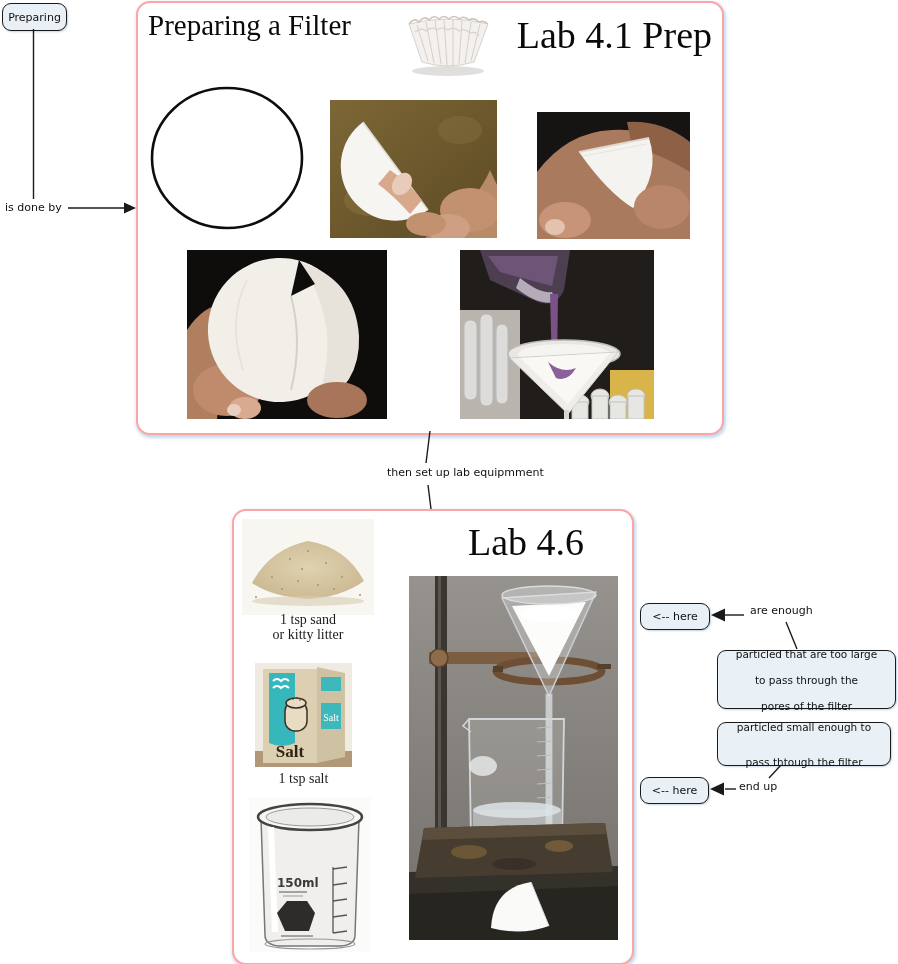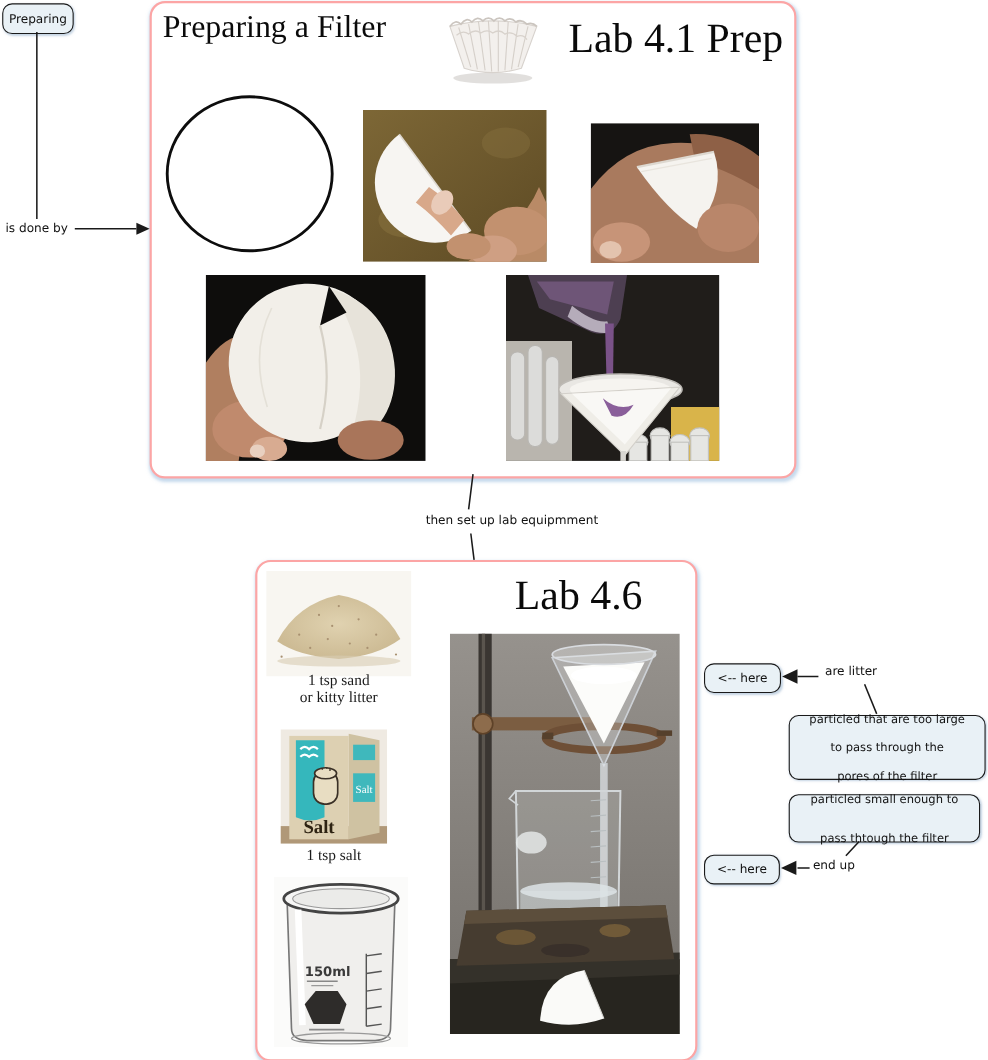--- a/index.html
+++ b/index.html
@@ -278,21 +278,21 @@
       <ellipse cx="105" cy="288" rx="22" ry="6" fill="#39302a"></ellipse>
       <path d="M82,352 Q84,312 122,306 L140,350 Q112,360 82,352 Z" fill="#fafaf8"></path>
       <path d="M122,306 L140,350" stroke="#d8d8d4" stroke-width="1" fill="none"></path>
     </svg>
   </div>
 
   <div class="node" style="left:640px;top:603px;width:68px;height:25px;">
     <span>&lt;-- here</span>
   </div>
 
-  <div class="linklabel" style="left:748px;top:604px;">are litter</div>
+  <div class="linklabel" style="left:748px;top:604px;">are enough</div>
 
   <div class="node multi" style="left:717px;top:650px;width:177px;height:57px;gap:12px;">
     <span>particled that are too large</span>
     <span>to pass through the</span>
     <span>pores of the filter</span>
   </div>
 
   <div class="node multi" style="left:717px;top:722px;width:172px;height:42px;gap:21px;">
     <span>particled small enough to</span>
     <span>pass thtough the filter</span>

